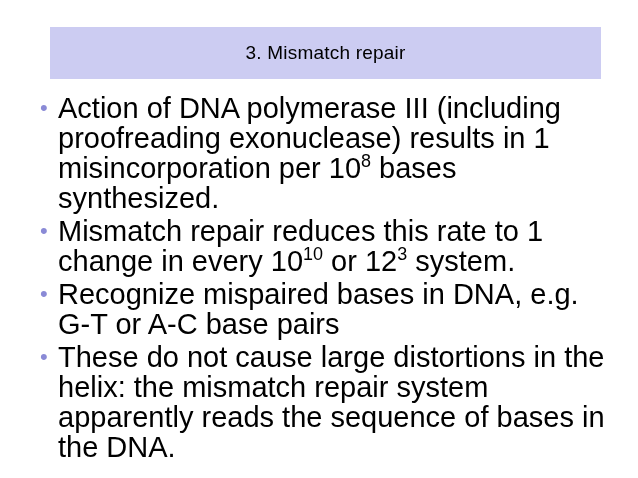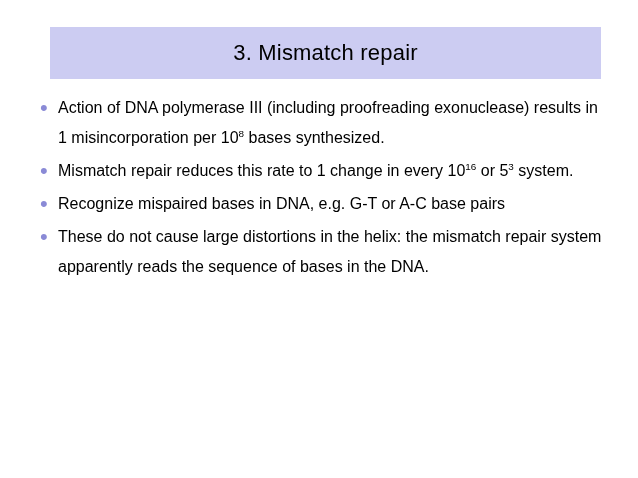--- a/index.html
+++ b/index.html
@@ -24,21 +24,21 @@
     left: 50px;
     top: 27px;
     width: 551px;
     height: 52px;
     background: #ccccf2;
     display: flex;
     align-items: center;
     justify-content: center;
   }
   .title-text {
-    font-size: 22px;
+    font-size: 19px;
     color: #000000;
     font-family: "Liberation Sans", sans-serif;
     letter-spacing: 0.2px;
     line-height: 1.1;
   }
   .body {
     position: absolute;
     left: 36px;
     top: 93px;
     width: 575px;
@@ -53,21 +53,21 @@
     width: 22px;
     color: #8a8ad6;
     font-size: 22px;
     line-height: 30px;
     text-align: left;
     padding-left: 4px;
     box-sizing: border-box;
   }
   .bullet-text {
     flex: 1 1 auto;
-    font-size: 16px;
+    font-size: 29px;
     line-height: 30px;
     color: #000000;
   }
   sup {
     font-size: 0.62em;
     vertical-align: super;
     line-height: 0;
   }
 </style>
 </head>
@@ -79,21 +79,21 @@
     <div class="title-text">3. Mismatch repair</div>
   </div>
 
   <div class="body" id="bullet-list">
       <div class="bullet-row">
         <span class="bullet-dot" style="color: rgb(138, 138, 214);">•</span>
         <div class="bullet-text"><span>Action of DNA polymerase III (including proofreading exonuclease) results in 1 misincorporation per 10</span><sup>8</sup><span> bases synthesized.</span></div>
       </div>
       <div class="bullet-row">
         <span class="bullet-dot" style="color: rgb(138, 138, 214);">•</span>
-        <div class="bullet-text"><span>Mismatch repair reduces this rate to 1 change in every 10</span><sup>16</sup><span> or 5</span><sup>3</sup><span> system.</span></div>
+        <div class="bullet-text"><span>Mismatch repair reduces this rate to 1 change in every 10</span><sup>10</sup><span> or 12</span><sup>3</sup><span> system.</span></div>
       </div>
       <div class="bullet-row">
         <span class="bullet-dot" style="color: rgb(138, 138, 214);">•</span>
         <div class="bullet-text"><span>Recognize mispaired bases in DNA, e.g. G-T or A-C base pairs</span></div>
       </div>
       <div class="bullet-row">
         <span class="bullet-dot" style="color: rgb(138, 138, 214);">•</span>
         <div class="bullet-text"><span>These do not cause large distortions in the helix: the mismatch repair system apparently reads the sequence of bases in the DNA.</span></div>
       </div>
     </div>

